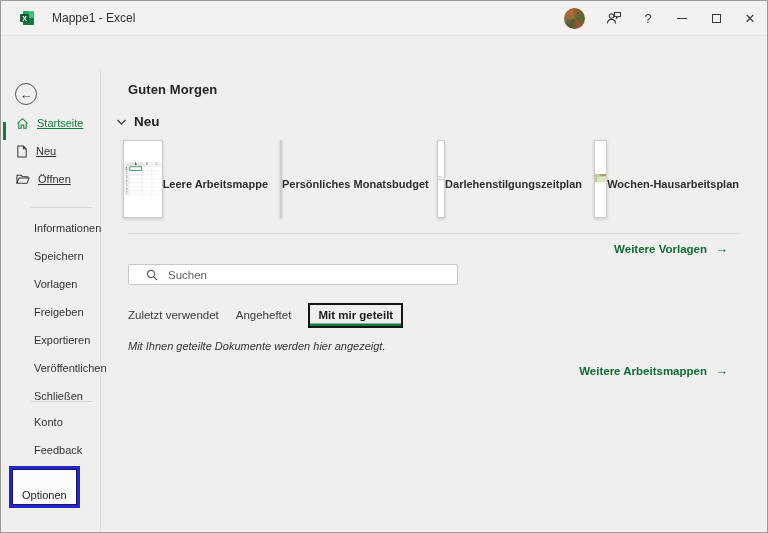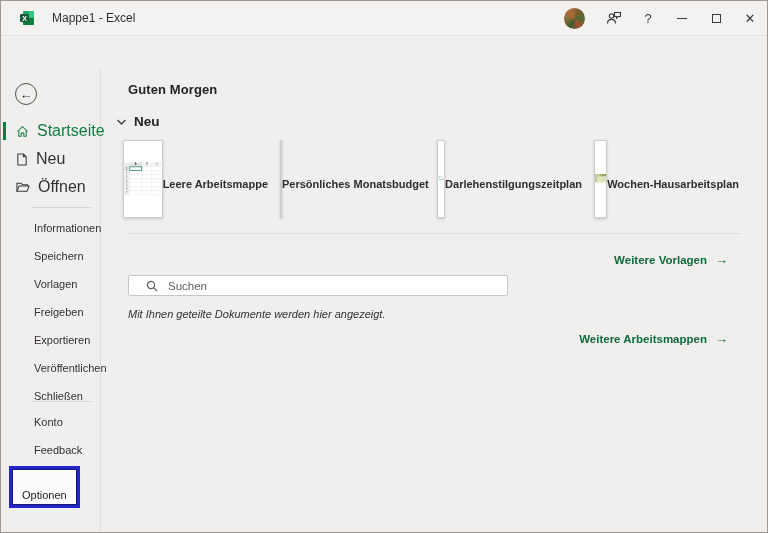--- a/index.html
+++ b/index.html
@@ -17,22 +17,22 @@
   .tb-btn { width:34px; height:100%; display:flex; align-items:center; justify-content:center; color:#3b3a39; font-size:13px; cursor:pointer; }
   .min-glyph { width:10px; height:1px; background:#3b3a39; display:block; }
   .max-glyph { width:9px; height:9px; border:1px solid #3b3a39; display:block; }
 
   .body-row { flex:1; display:flex; min-height:0; }
 
   
   .sidebar { width:100px; flex:0 0 auto; border-right:1px solid #e1dfdd; position:relative; padding-top:12px; }
   .back-btn { width:22px; height:22px; border:1px solid #54524f; border-radius:50%; margin:2px 0 12px 14px;
     display:flex; align-items:center; justify-content:center; font-size:13px; color:#323130; cursor:pointer; }
-  .nav-item { position:relative; height:28px; display:flex; align-items:center; padding-left:15px; gap:8px;
-    font-size:16px; color:#323130; cursor:pointer; white-space:nowrap; }
+  .nav-item { position:relative; height:28px; display:flex; align-items:flex-start; padding-left:15px; gap:8px;
+    font-size:11px; color:#323130; cursor:pointer; white-space:nowrap;text-decoration:underline; }
   .nav-item svg { flex:0 0 auto; }
   .nav-item.active { color:#107C41; font-weight:400; }
   .nav-item.active::before { content:""; position:absolute; left:2px; top:5px; width:3px; height:18px; background:#107C41; }
   .nav-text-item { height:28px; display:flex; align-items:center; padding-left:33px; font-size:11px; color:#323130; cursor:pointer; white-space:nowrap; }
   .side-divider { height:1px; background:#d8d6d4; margin:6px 8px 6px 30px; }
   .sidebar-bottom { position:absolute; left:0; right:0; bottom:24px; }
   .options-box { display:inline-block; margin-left:8px; margin-top:2px; border:3px solid #2525cd;
     box-shadow: inset 0 0 0 1px #16166e; background:#fcfcfc; padding:20px 10px 4px 10px;
     font-size:11px; color:#1b1a19; cursor:pointer; }
 
@@ -42,26 +42,26 @@
   .neu-row { display:flex; align-items:center; gap:7px; margin-top:17px; position:relative; left:-12px; }
   .neu-label { font-size:13.5px; font-weight:700; color:#252423; }
 
   .cards { display:flex; gap:12px; margin-top:11px; margin-left:-5px; }
   .card { width:145px; display:flex; flex-direction:row; align-items:center; cursor:pointer; }
   .thumb { width:88px; height:78px; background:#fff; border:1px solid #cfcdcb; box-shadow:0 1px 3px rgba(0,0,0,.18); }
   .card-label { margin-top:9px; font-size:11px; font-weight:600; color:#2e2d2c; text-align:center; white-space:nowrap; }
 
   .section-divider { height:1px; background:#e1dfdd; margin-top:15px; width:613px; }
   .link-row { width:613px; display:flex; justify-content:flex-end; align-items:center; gap:8px; padding-right:13px; cursor:pointer; }
-  .link-row.templates { margin-top:19px; }
+  .link-row.templates { margin-top:8px; }
   .link-row.workbooks { margin-top:12px; }
   .green-link { font-size:11.5px; font-weight:700; color:#0e6b3a; }
   .green-arrow { font-size:13px; font-weight:700; color:#0e6b3a; line-height:1; }
 
-  .search-box { margin-top:9px; width:380px; height:21px; background:#fff; border:1px solid #c8c6c4; border-radius:2px;
+  .search-box { margin-top:9px; width:330px; height:21px; background:#fff; border:1px solid #c8c6c4; border-radius:2px;
     display:flex; align-items:center; padding-left:17px; gap:10px; }
   .search-box input { border:none; outline:none; background:transparent; flex:1; font-size:11.5px;
     font-family:"Liberation Sans", sans-serif; color:#323130; }
   .search-box input::placeholder { color:#605e5c; }
 
   .tabs { margin-top:18px; display:flex; align-items:center; gap:17px; }
   .tab { font-size:11.5px; color:#3b3a39; cursor:pointer; padding:5px 0 6px; white-space:nowrap; }
   .tab.active { font-weight:700; color:#1b1a19; border:2px solid #141414; padding:4px 8px 5px;
     box-shadow: inset 0 -2.5px 0 #107C41; background:transparent; }
 
@@ -411,20 +411,25 @@
       </div>
 
       <div class="search-box">
         <svg width="12" height="12" viewBox="0 0 12 12">
           <circle cx="5" cy="5" r="3.6" fill="none" stroke="#605e5c" stroke-width="1.2"></circle>
           <line x1="7.8" y1="7.8" x2="11" y2="11" stroke="#605e5c" stroke-width="1.2"></line>
         </svg>
         <input type="text" placeholder="Suchen" style="">
       </div>
 
+      <div class="tabs">
+        <div class="tab"><span>Zuletzt verwendet</span></div>
+        <div class="tab"><span>Angeheftet</span></div>
+        <div class="tab active"><span>Mit mir geteilt</span></div>
+      </div>
 
       <div class="empty-message">Mit Ihnen geteilte Dokumente werden hier angezeigt.</div>
 
       <div class="link-row workbooks">
         <span class="green-link">Weitere Arbeitsmappen</span>
         <span class="green-arrow">→</span>
       </div>
 
     </div>
   </div>

